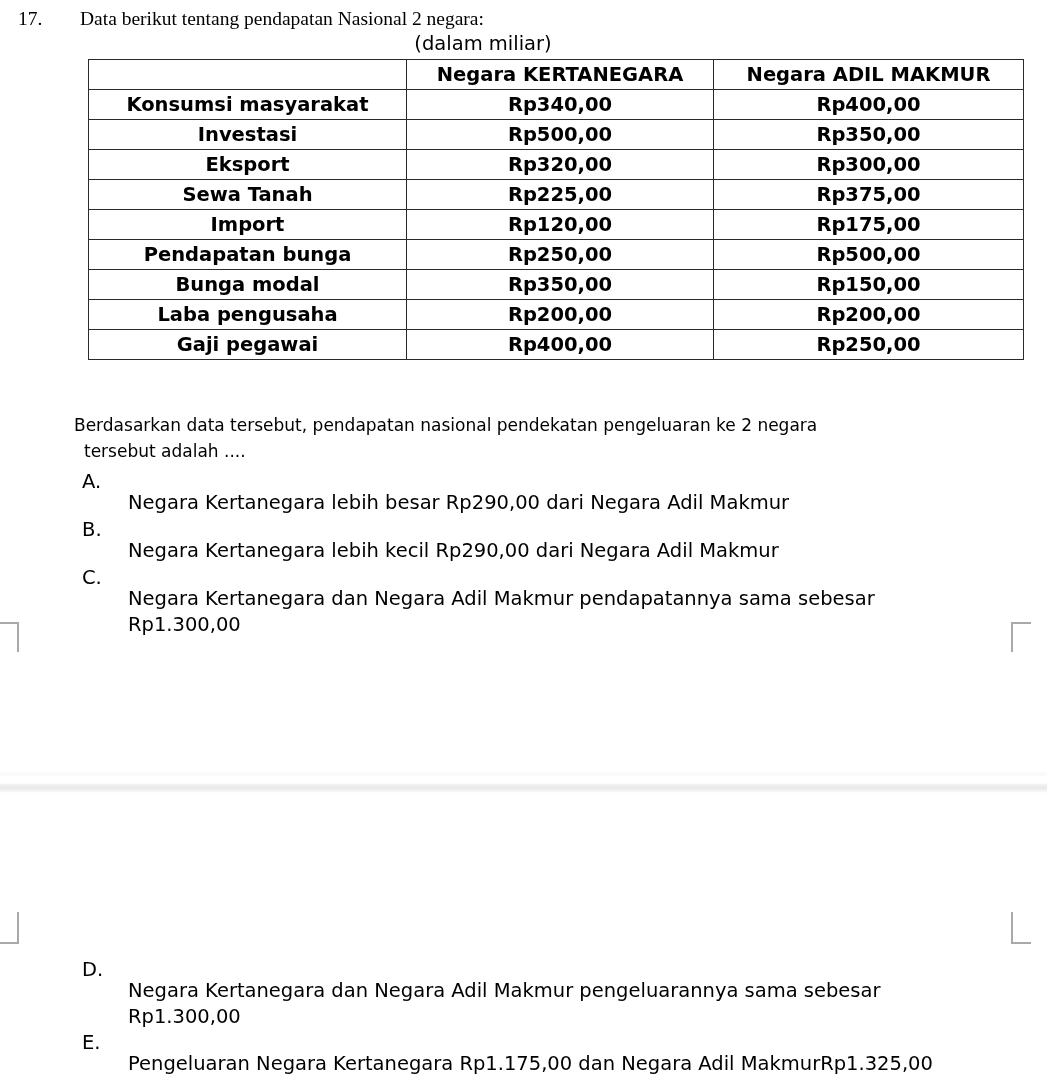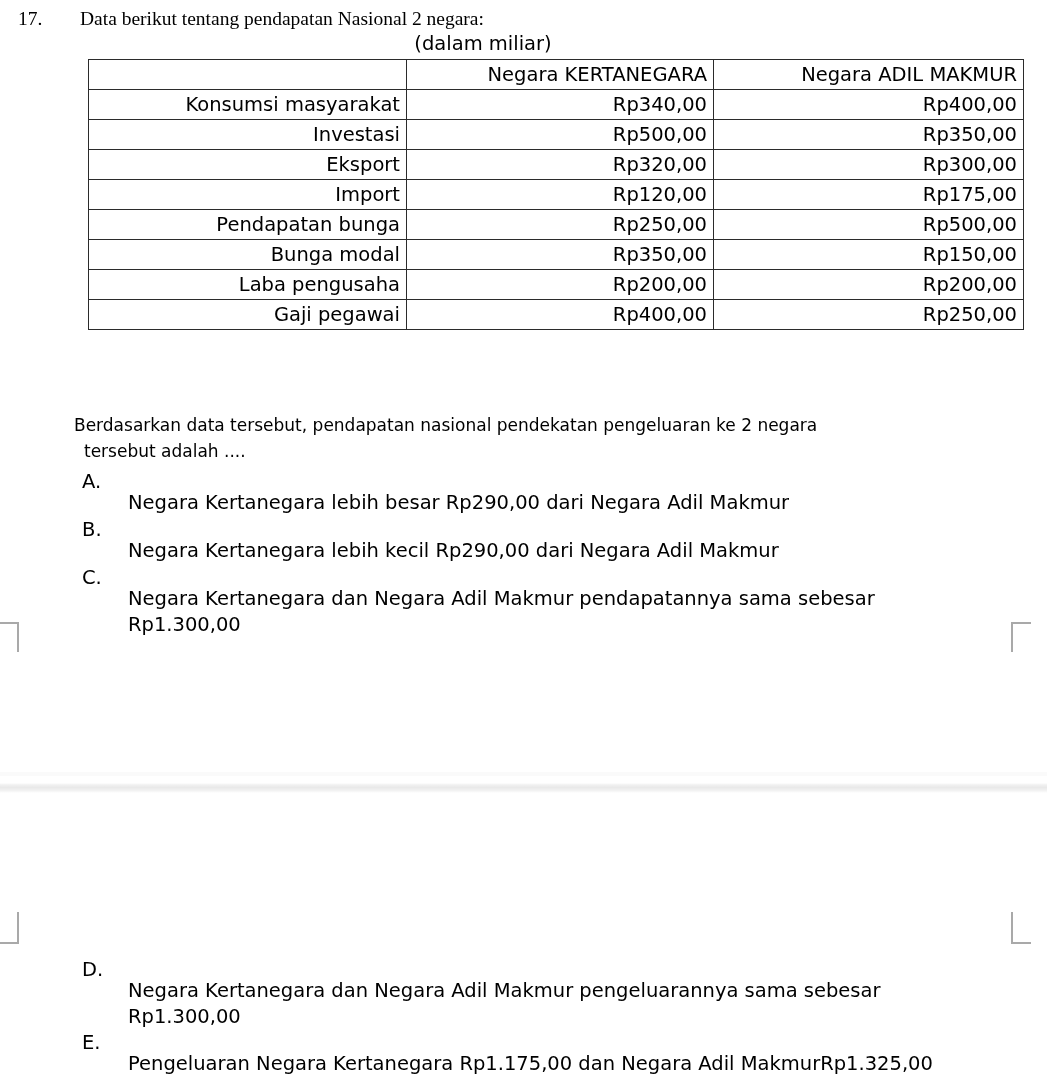--- a/index.html
+++ b/index.html
@@ -63,22 +63,22 @@
   table.data {
     border-collapse: collapse;
     width: 935px;
     table-layout: fixed;
     font-size: 19.5px;
   }
   table.data td, table.data th {
     border: 1.4px solid #2b2b2b;
     padding: 2px 6px 3px 6px;
     height: 24px;
-    font-weight: normal;
-    text-align: right;
+    font-weight: bold;
+    text-align: center;
     vertical-align: middle;
     white-space: nowrap;
     overflow: hidden;
   }
   col.c0 { width: 318px; }
   col.c1 { width: 307px; }
   col.c2 { width: 310px; }
 
   
   .prompt {
@@ -190,20 +190,25 @@
           <td>Investasi</td>
           <td>Rp500,00</td>
           <td>Rp350,00</td>
         </tr>
         <tr>
           <td>Eksport</td>
           <td>Rp320,00</td>
           <td>Rp300,00</td>
         </tr>
         <tr>
+          <td>Sewa Tanah</td>
+          <td>Rp225,00</td>
+          <td>Rp375,00</td>
+        </tr>
+        <tr>
           <td>Import</td>
           <td>Rp120,00</td>
           <td>Rp175,00</td>
         </tr>
         <tr>
           <td>Pendapatan bunga</td>
           <td>Rp250,00</td>
           <td>Rp500,00</td>
         </tr>
         <tr>

